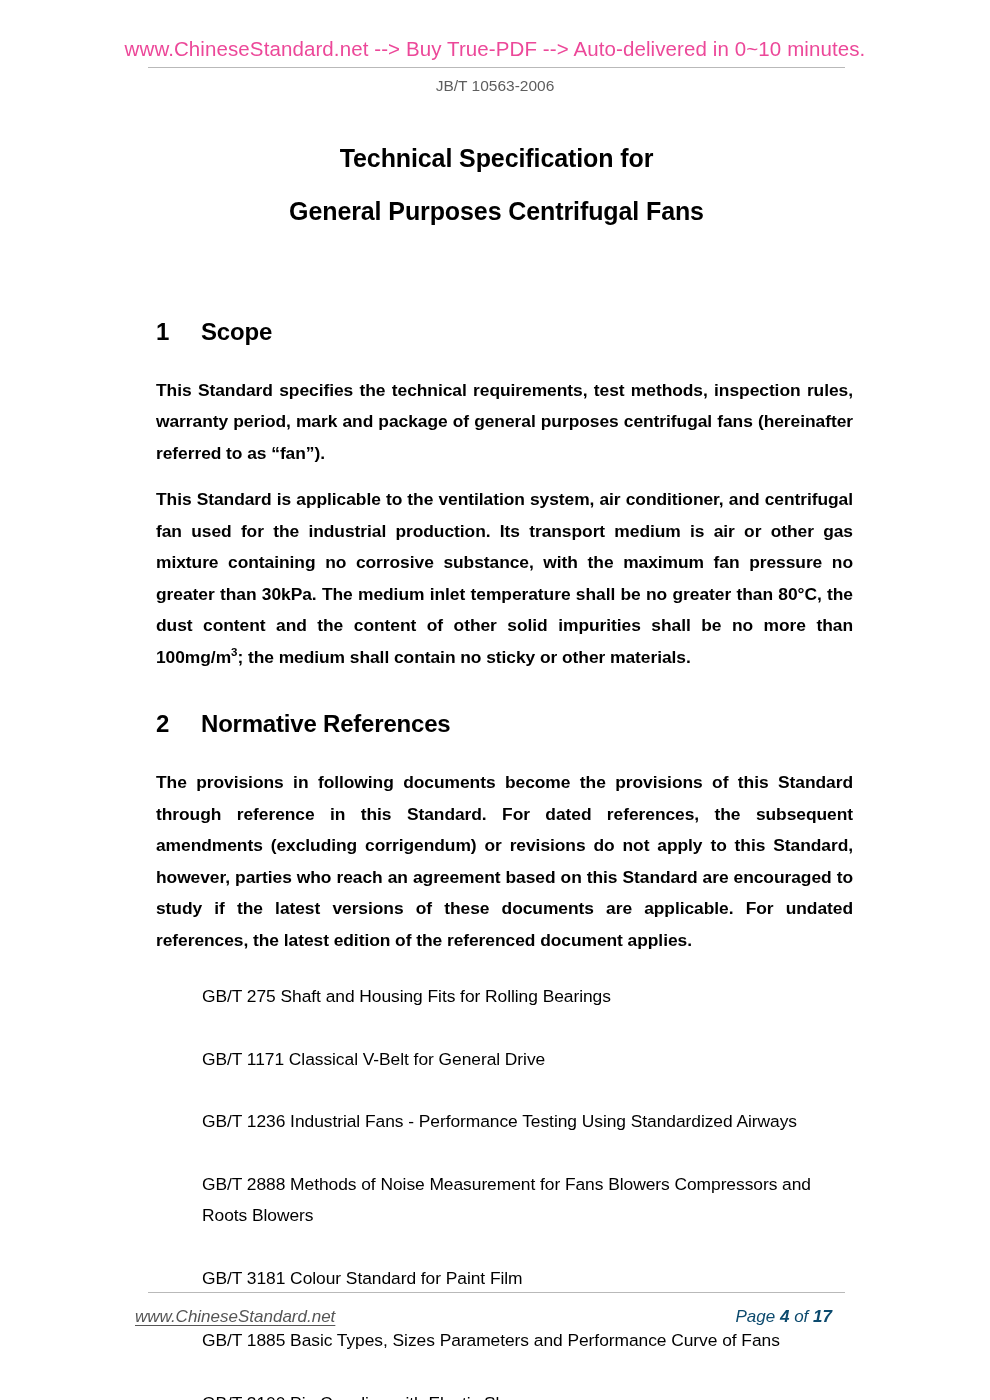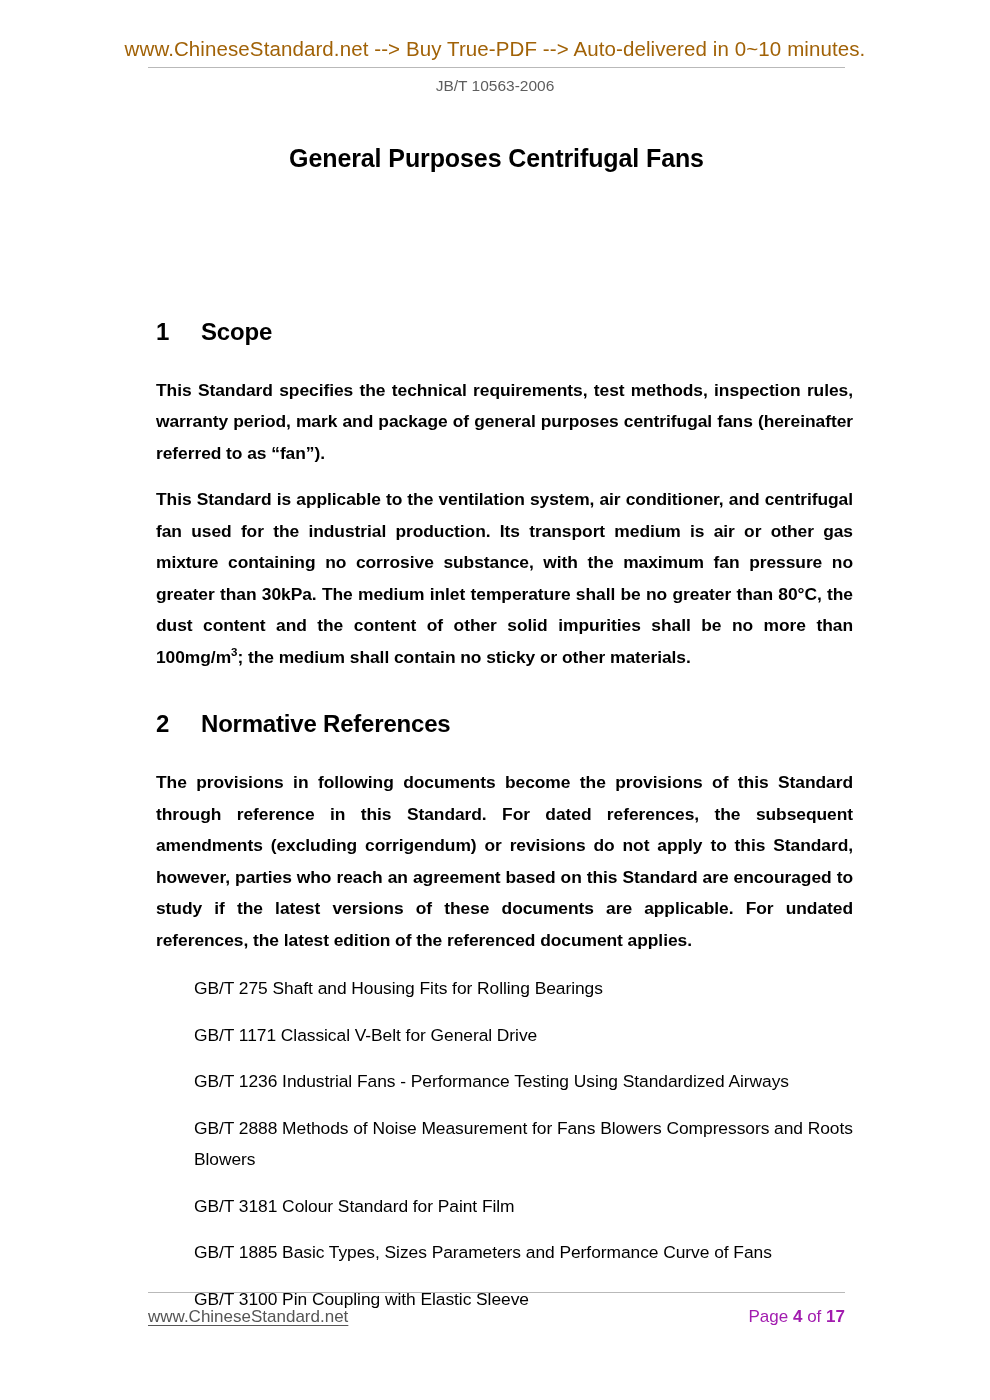--- a/index.html
+++ b/index.html
@@ -24,21 +24,21 @@
 
   
   .page-header {
     position: absolute;
     left: 0;
     top: 36px;
     width: 990px;
   }
   .promo-line {
     text-align: center;
-    color: #a16207;
+    color: #ec4899;
     font-size: 20.5px;
     letter-spacing: 0.1px;
     line-height: 1.25;
     white-space: nowrap;
   }
   .std-code {
     text-align: center;
     color: #5e5e5e;
     font-size: 15.5px;
     margin-top: 14px;
@@ -99,21 +99,21 @@
     font-weight: bold;
   }
   .sup {
     font-size: 11.5px;
     vertical-align: super;
     line-height: 0;
   }
   .ref-item {
     font-size: 17.4px;
     line-height: 31.5px;
-    margin: 0;
+    margin: 8px;
     padding-left: 38px;
     text-align: left;
     letter-spacing: -0.05px;
   }
   .sp-after-h1 { height: 28px; }
   .sp-para { height: 15px; }
   .sp-before-h2 { height: 37px; }
   .sp-after-h2 { height: 28px; }
   .sp-list-top { height: 17px; }
   .sp-list { height: 15px; }
@@ -122,36 +122,37 @@
   .footer-rule {
     position: absolute;
     left: 148px;
     top: 1292px;
     width: 697px;
     height: 1px;
     background: #b9b9b9;
   }
   .page-footer {
     position: absolute;
-    left: 148px;
+    left: 135px;
     top: 1307px;
     width: 697px;
     display: flex;
     align-items: baseline;
     justify-content: space-between;
+    font-style: italic;
   }
   .footer-link {
     color: #555555;
     font-size: 17px;
     text-decoration: underline;
     text-underline-offset: 3px;
     cursor: pointer;
   }
   .footer-pager {
-    color: #a21caf;
+    color: #0c4a6e;
     font-size: 17px;
     white-space: nowrap;
     margin-left: 41px;
   }
   .footer-pager b {
     font-weight: bold;
   }
   .footer-pager span { display: inline; }
 </style>
 </head>
@@ -159,20 +160,21 @@
 
 <div class="page">
 
   <div class="page-header">
     <div class="promo-line">www.ChineseStandard.net --&gt; Buy True-PDF --&gt; Auto-delivered in 0~10 minutes.</div>
     <div class="std-code">JB/T 10563-2006</div>
   </div>
   <div class="header-rule"></div>
 
   <div class="doc-title">
+    <div class="tline">Technical Specification for</div>
     <div class="tline">General Purposes Centrifugal Fans</div>
   </div>
 
   <div class="content">
 
     <h2 class="section-heading">
       <span class="num">1</span><span>Scope</span>
     </h2>
 
     <div class="sp-after-h1"></div>

